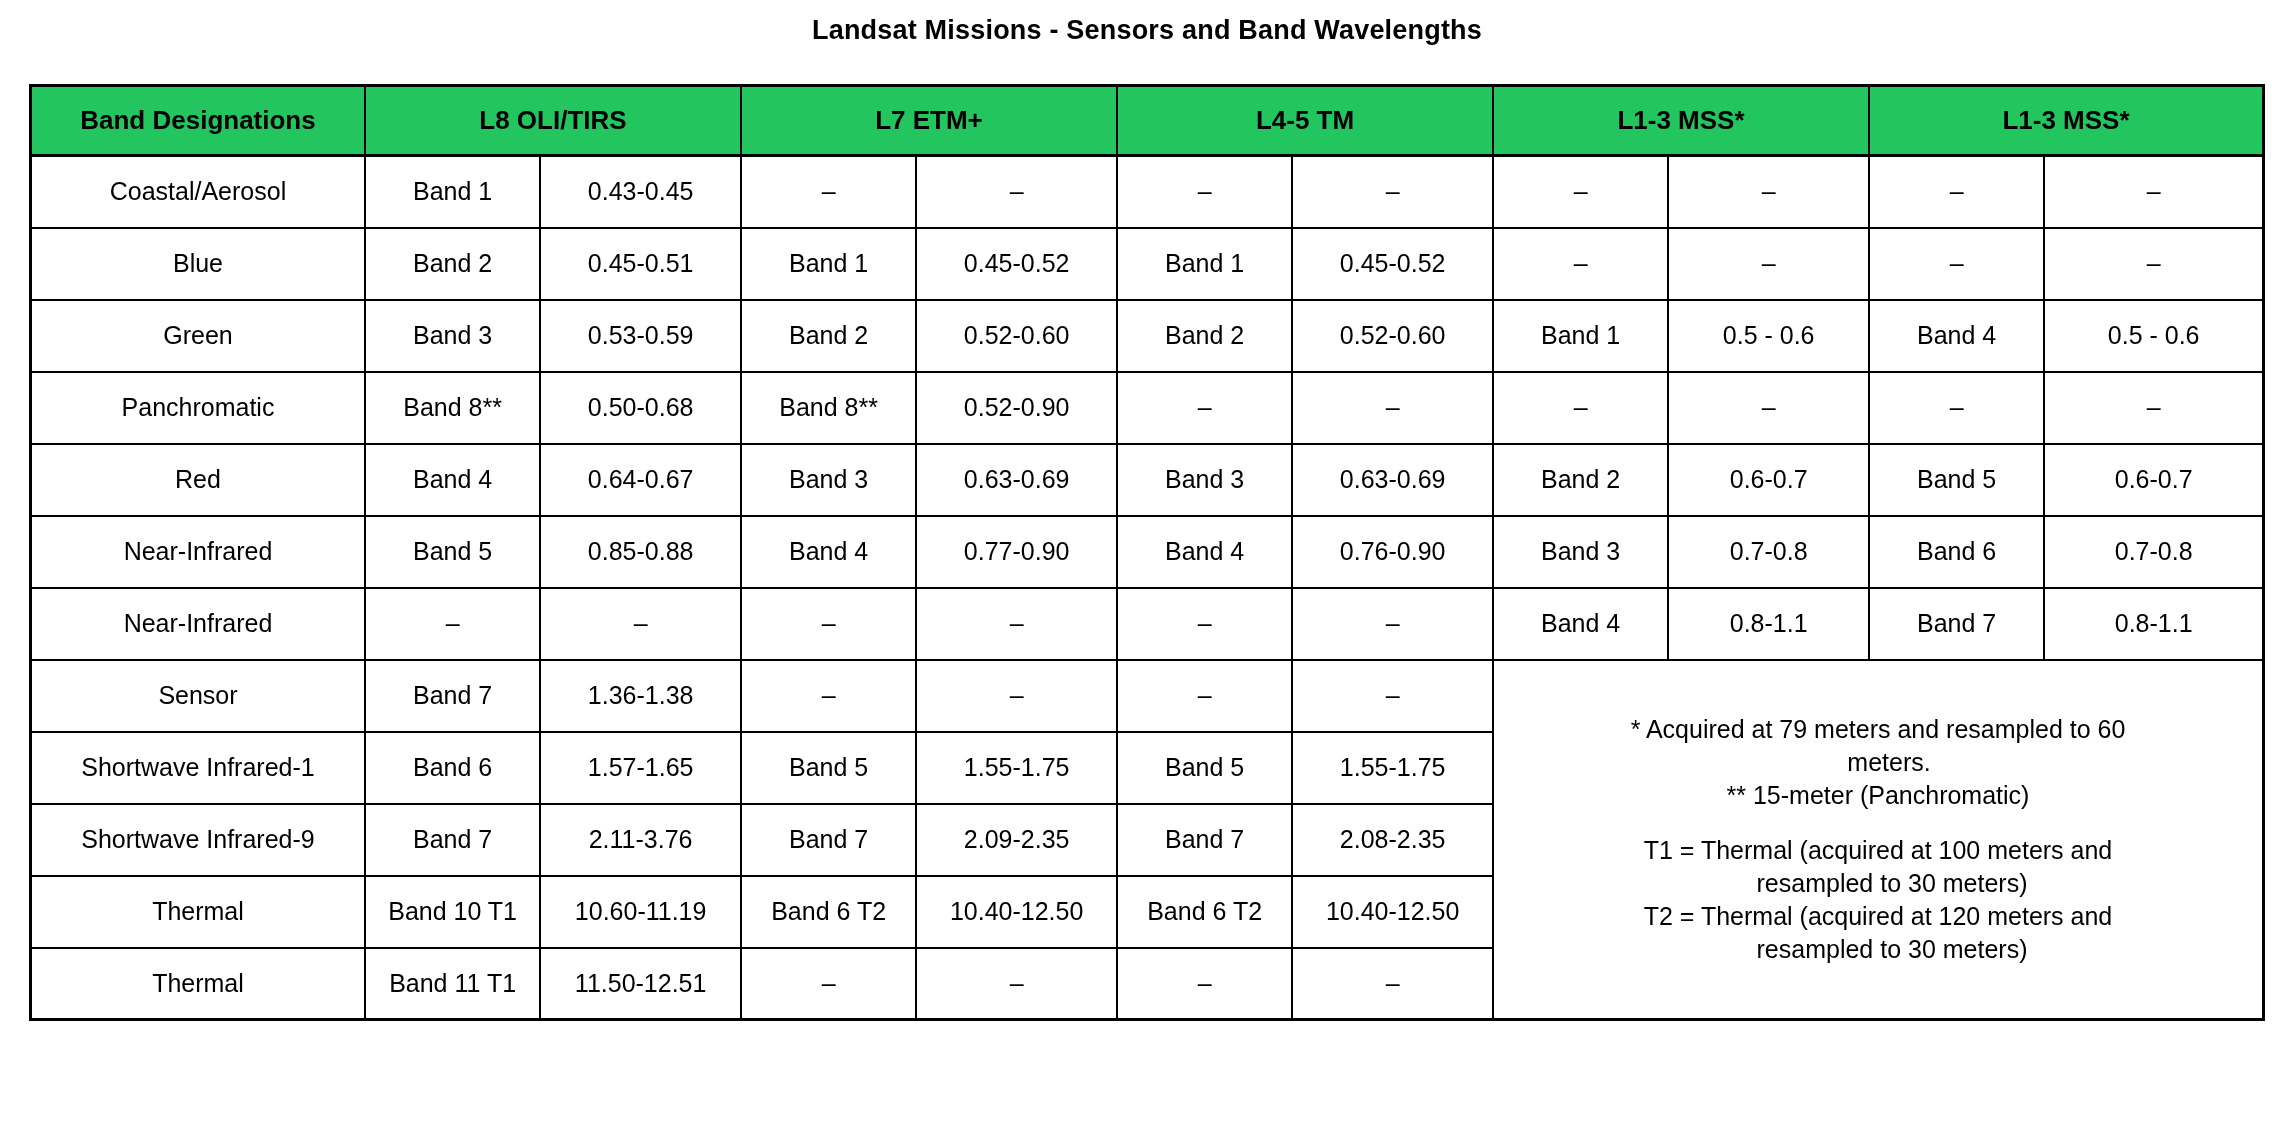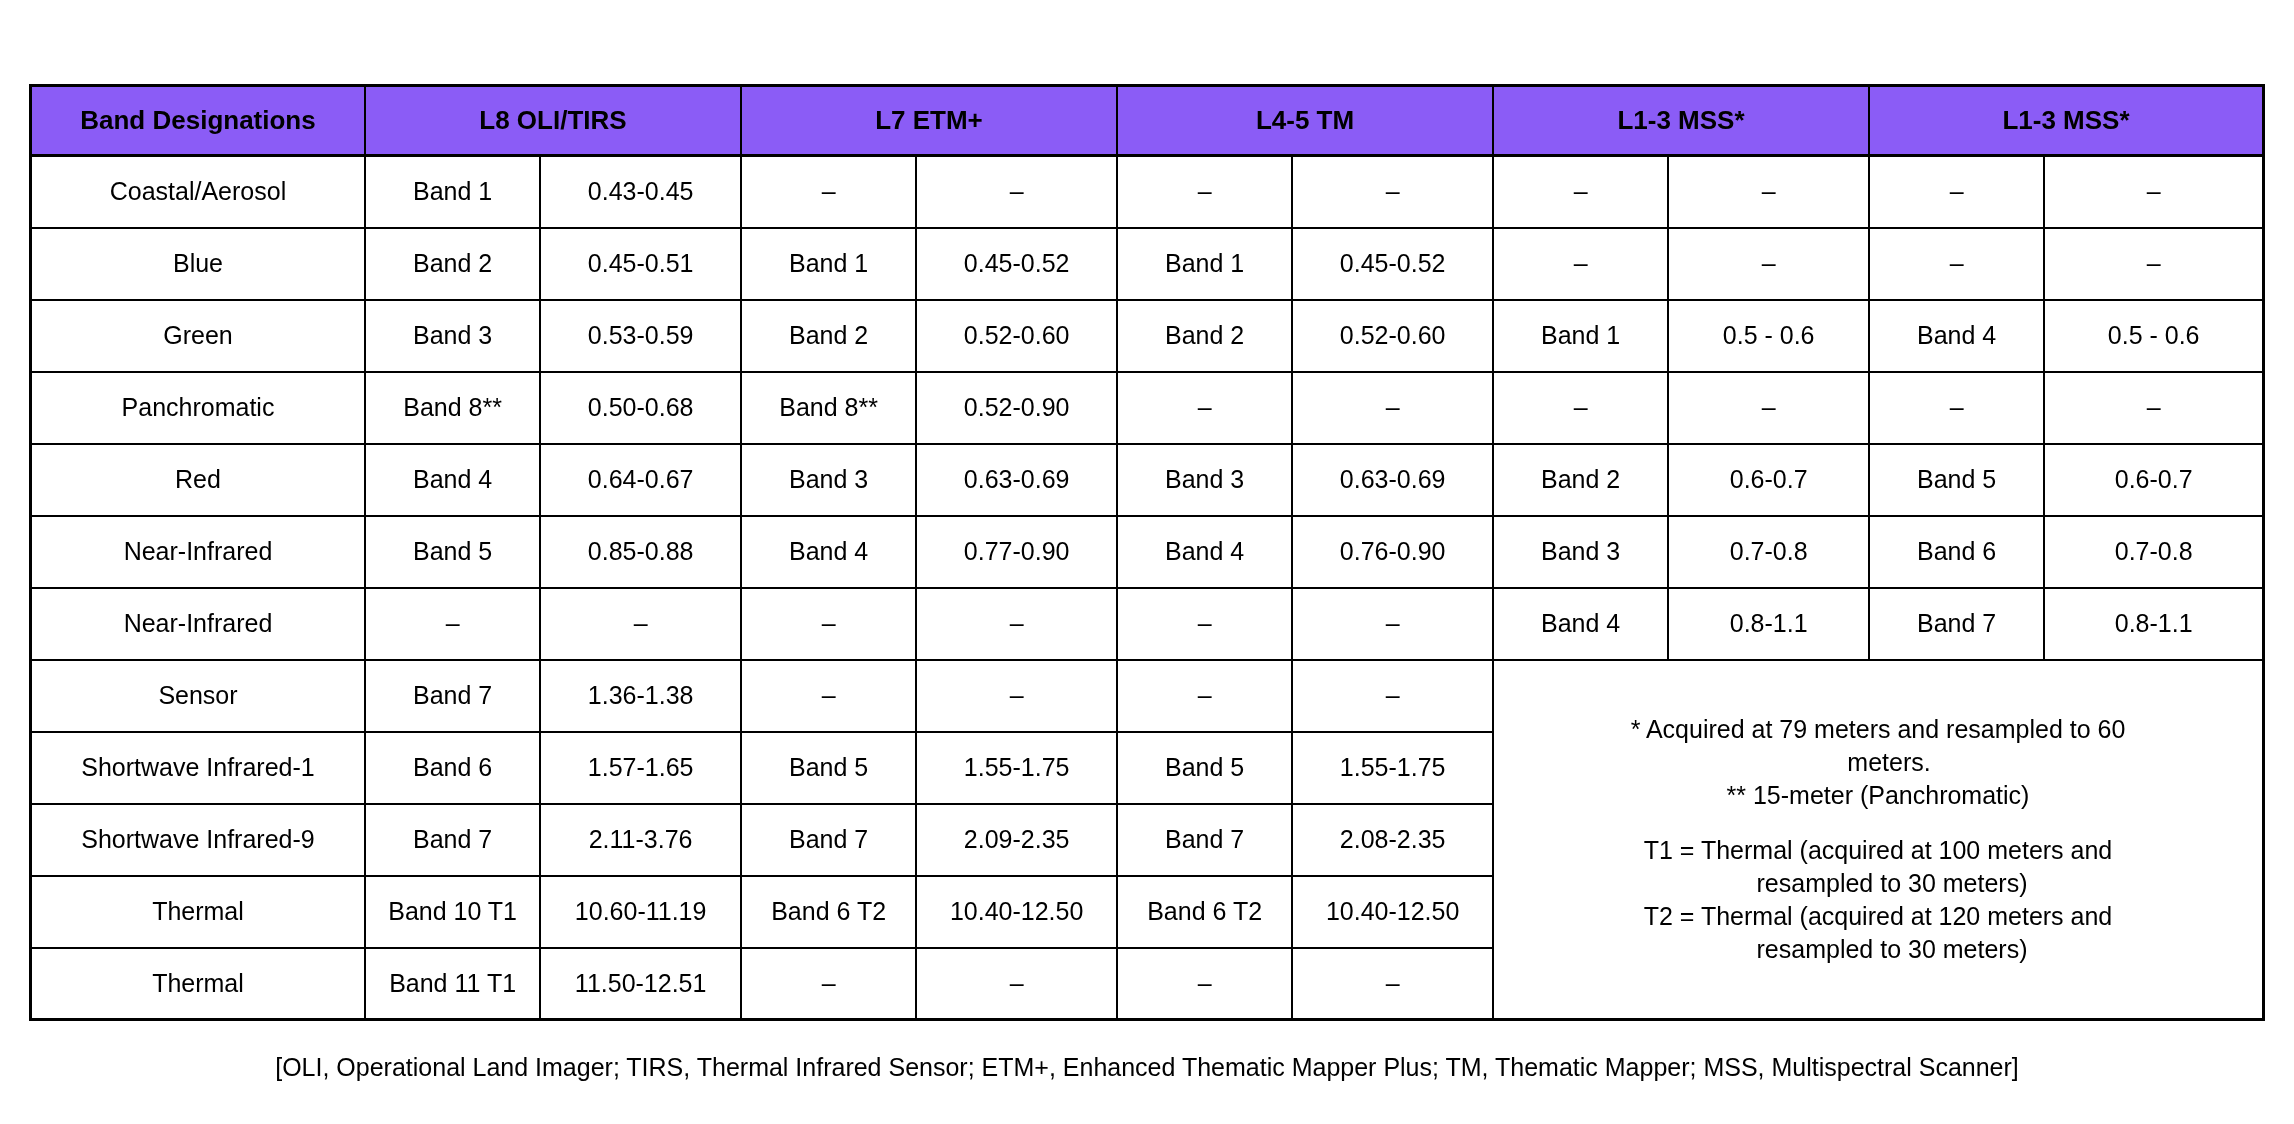--- a/index.html
+++ b/index.html
@@ -50,21 +50,21 @@
     vertical-align: middle;
     font-size: 25px;
     font-weight: normal;
     height: 72px;
     box-sizing: border-box;
     background: #ffffff;
     overflow: hidden;
     white-space: nowrap;
   }
   table.landsat thead th {
-    background: #8b5cf6;
+    background: #22c55e;
     font-weight: bold;
     font-size: 26px;
     height: 70px;
     border-bottom: 3px solid #000000;
   }
   td.shade, th.shade {
     background: #ececec;
   }
   td.rowlabel {
     background: #ffffff;
@@ -93,20 +93,21 @@
     text-align: center;
     font-size: 25px;
     line-height: 1.2;
   }
 </style>
 </head>
 <body>
 
 <div class="page">
 
+  <div class="title">Landsat Missions -  Sensors and Band Wavelengths</div>
 
   <div class="table-wrap">
     <table class="landsat">
       <colgroup>
         <col style="width:290px">
         <col style="width:152px">
           <col style="width:174px">
         <col style="width:152px">
           <col style="width:174px">
         <col style="width:152px">
@@ -285,15 +286,14 @@
           <td class="shade">–</td>
           <td>–</td>
           <td class="shade">–</td>
           <td>–</td>
         </tr>
 
       </tbody>
     </table>
   </div>
 
-  <div class="caption">[OLI, Operational Land Imager; TIRS, Thermal Infrared Sensor; ETM+, Enhanced Thematic Mapper Plus; TM, Thematic Mapper; MSS, Multispectral Scanner]</div>
 
 </div>
 
 </body></html>

